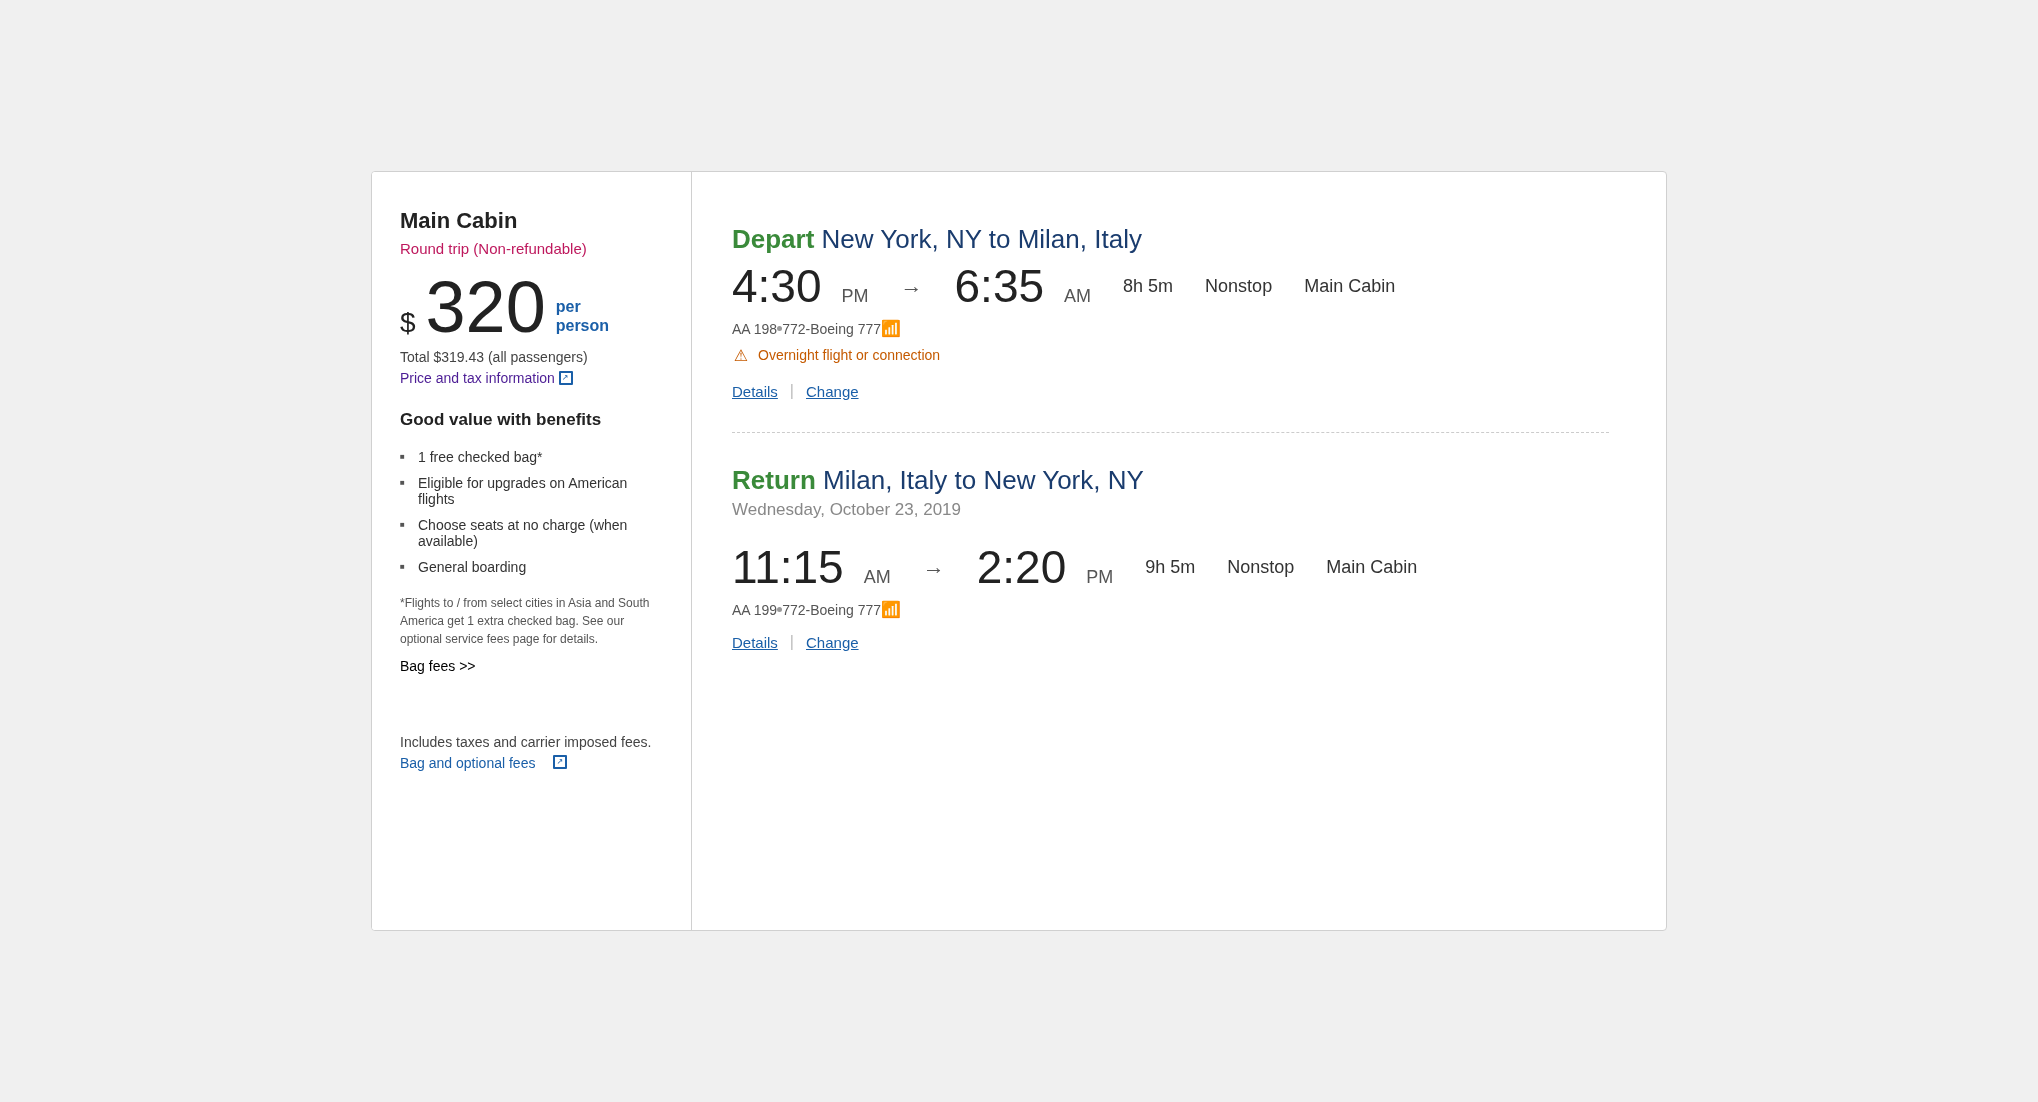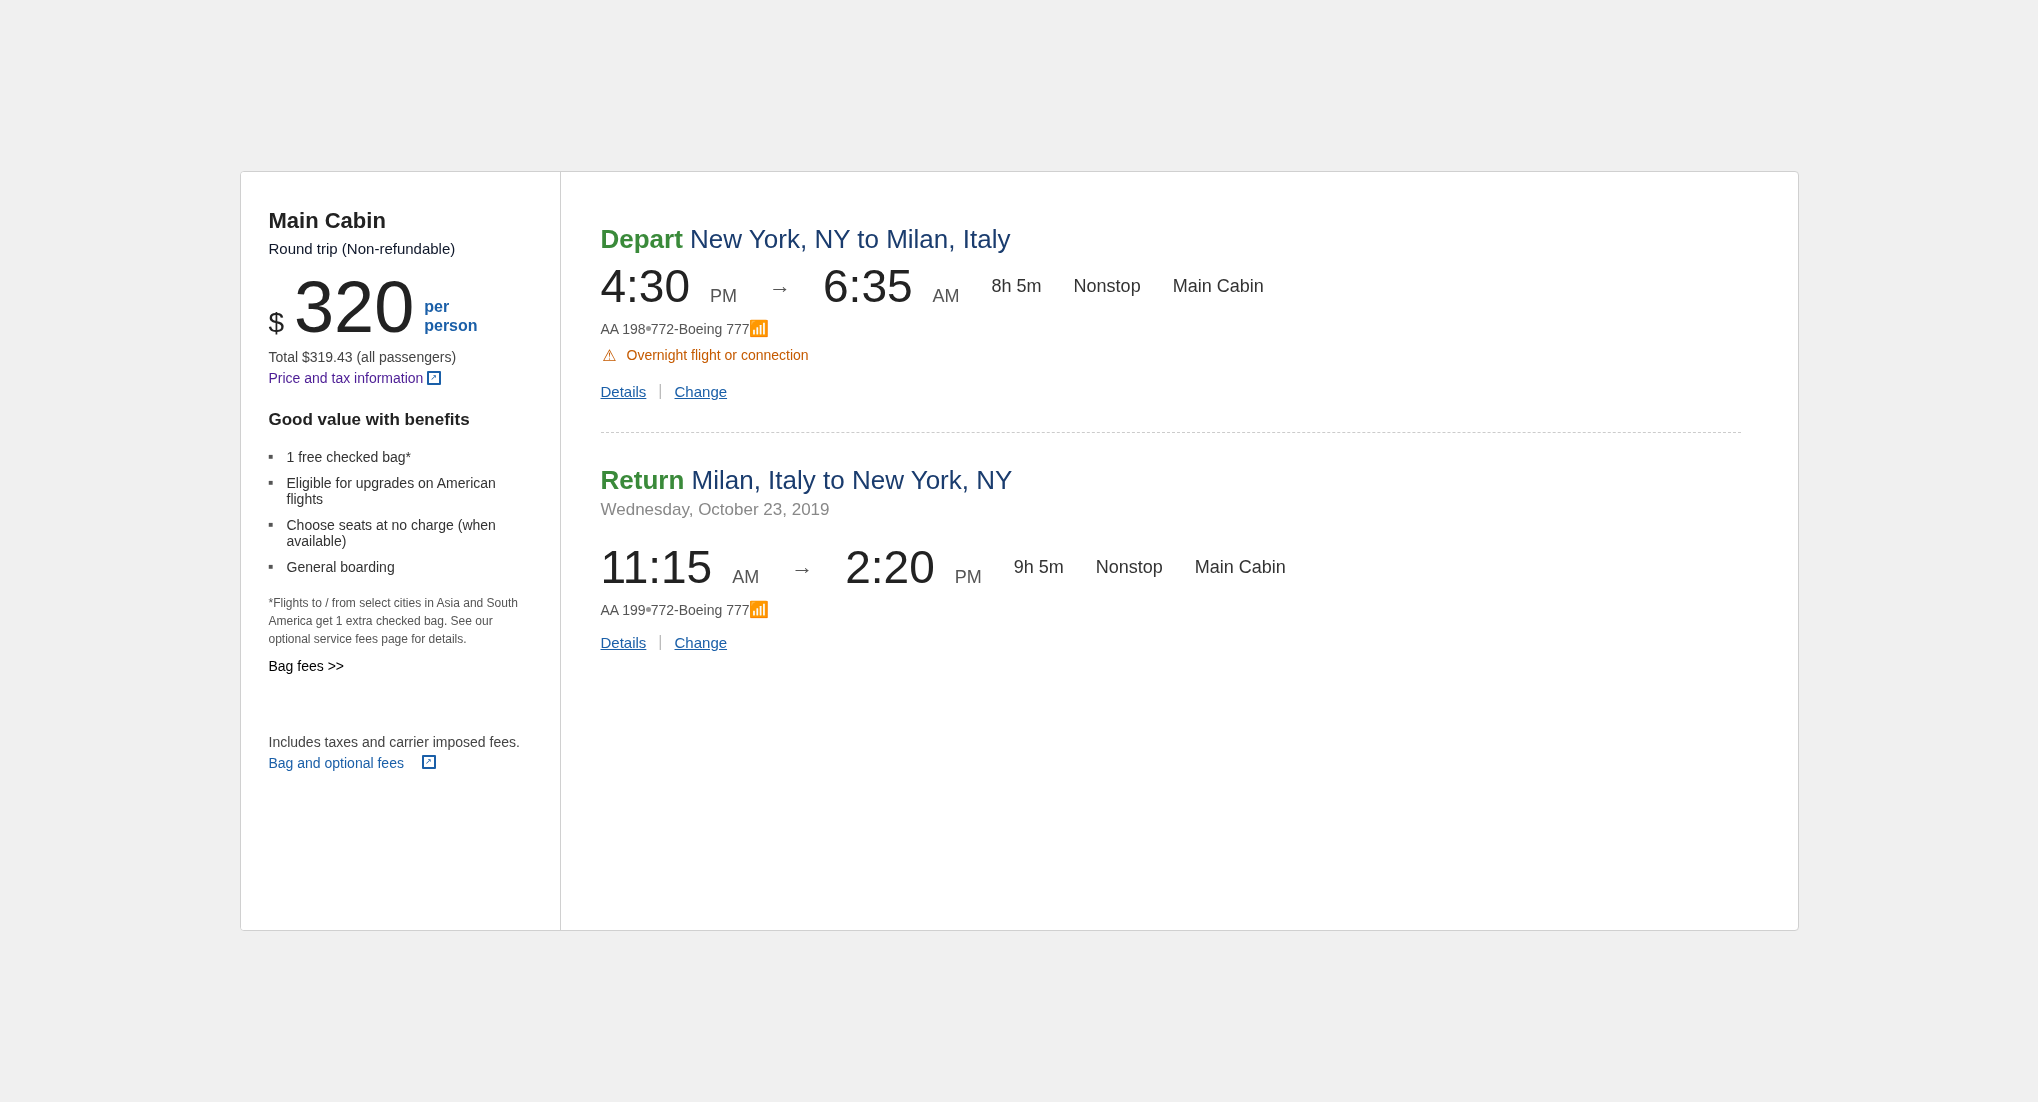--- a/index.html
+++ b/index.html
@@ -10,41 +10,41 @@
       justify-content: center;
       align-items: center;
       min-height: 100vh;
       padding: 20px;
     }
     .card {
       display: flex;
       background: #fff;
       border: 1px solid #d0d0d0;
       border-radius: 4px;
-      width: 1559px;
+      width: 1296px;
       min-height: 760px;
       overflow: hidden;
     }
     
     .left-panel {
       width: 320px;
       flex-shrink: 0;
       background: #fff;
       border-right: 1px solid #d0d0d0;
       padding: 36px 28px 36px 28px;
     }
     .cabin-title {
       font-size: 22px;
       font-weight: 700;
       color: #222;
       margin-bottom: 6px;
     }
     .trip-type {
       font-size: 15px;
-      color: #0f172a;
+      color: #be185d;
       margin-bottom: 14px;
     }
     .price-row {
       display: flex;
       align-items: flex-end;
       gap: 10px;
       margin-bottom: 6px;
     }
     .dollar-sign {
       font-size: 28px;

